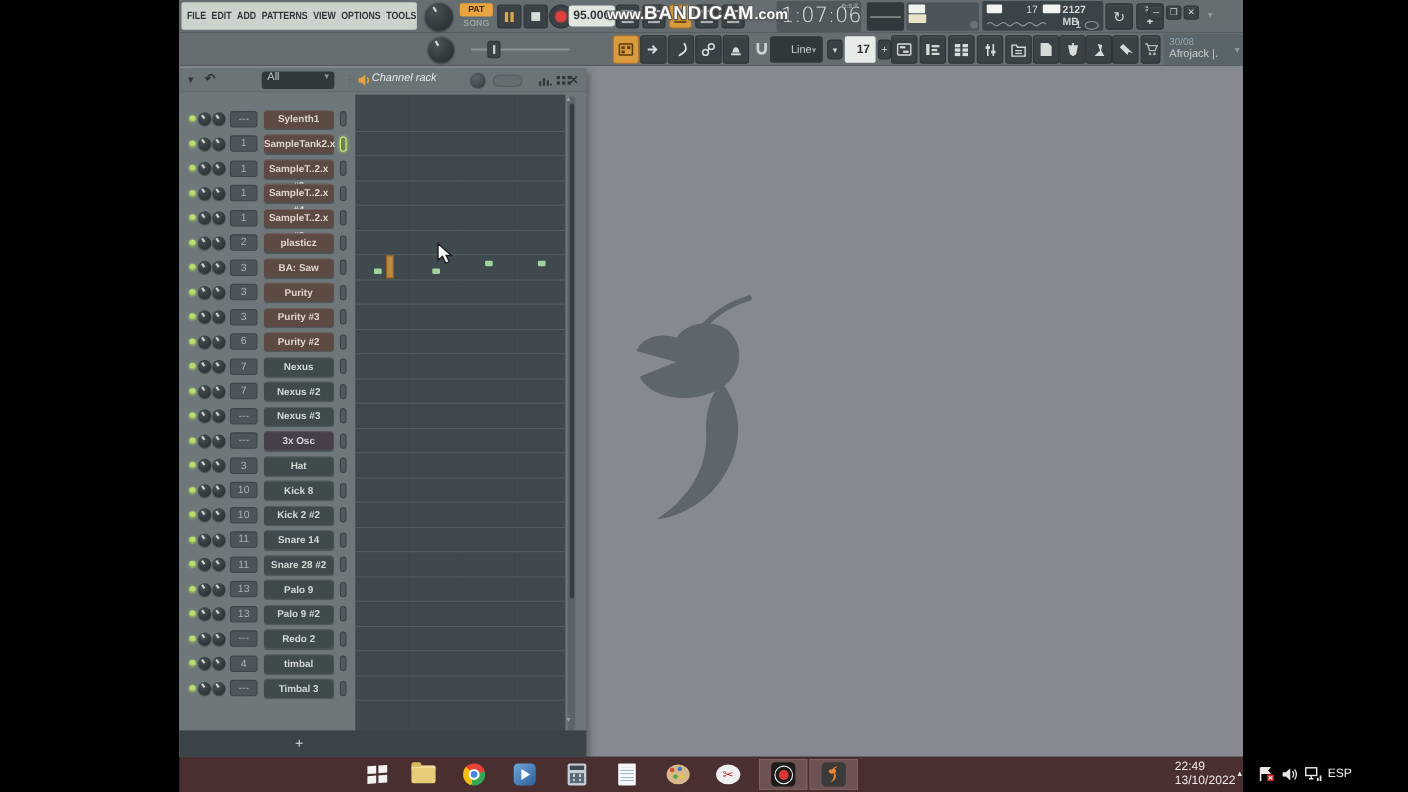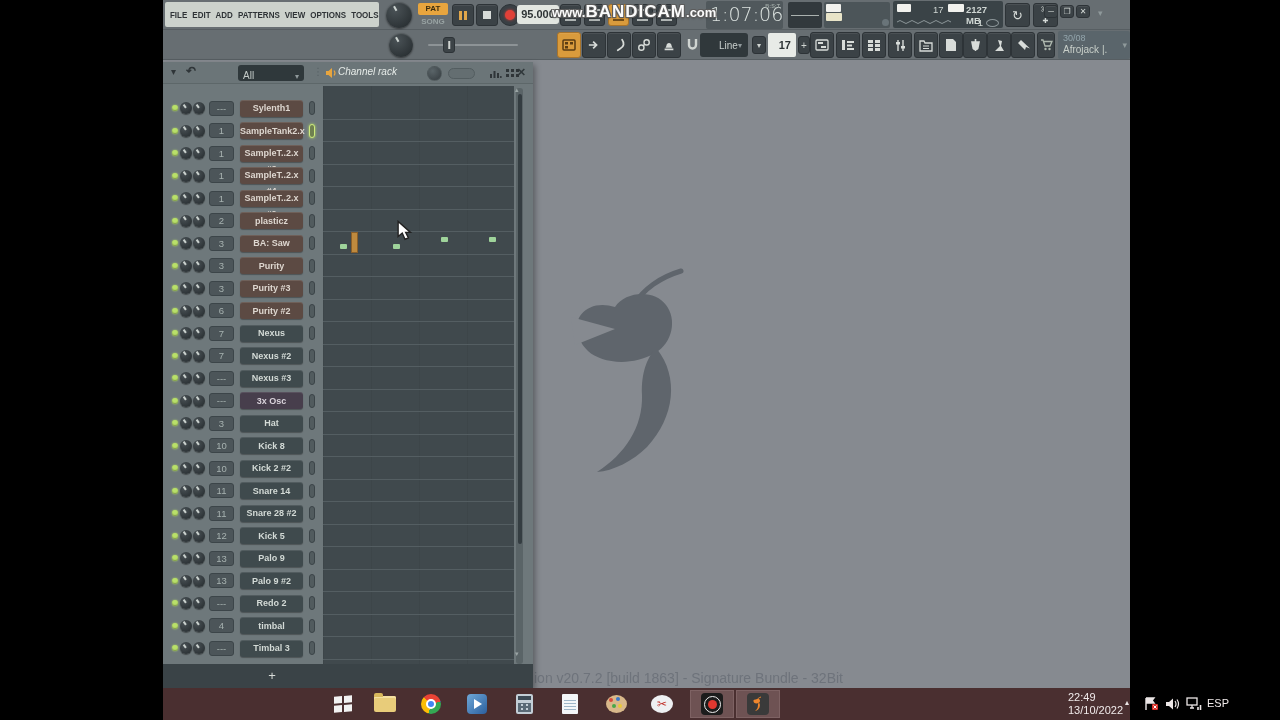--- a/index.html
+++ b/index.html
@@ -90,21 +90,21 @@
   .hint-bottom{position:absolute;left:5px;top:13px;font-size:10px;color:#c8cfc9;}
   .hint-caret{position:absolute;right:3px;top:9px;color:#8f999b;font-size:9px;}
 
   
   .rack{left:163px;top:62px;width:370px;height:626px;background:#6e787b;box-shadow:2px 3px 6px rgba(0,0,0,.35);}
   .rack-header{position:absolute;left:0;top:0;width:370px;height:22px;background:#6b7578;border-bottom:1px solid #5d6769;
                box-sizing:border-box;color:#2f3538;}
   .rh-caret{position:absolute;left:8px;top:4px;font-size:10px;}
   .rh-back{position:absolute;left:23px;top:2px;font-size:12px;font-weight:bold;}
   .rh-filter{position:absolute;left:75px;top:3px;width:66px;height:16px;background:#2f383b;border-radius:3px;color:#c4cbc8;
-             font-size:10px;display:flex;align-items:flex-end;justify-content:space-between;padding:0 5px;box-sizing:border-box;}
+             font-size:10px;display:flex;align-items:flex-start;justify-content:space-between;padding:0 5px;box-sizing:border-box;}
   .rh-dots{position:absolute;left:150px;top:4px;font-size:10px;color:#576165;letter-spacing:1px;}
   .rh-title{position:absolute;left:175px;top:4px;font-size:10px;color:#e6ebe8;font-style:italic;}
   .rh-round{position:absolute;left:264px;top:4px;width:15px;height:15px;border-radius:50%;
             background:radial-gradient(circle at 35% 30%,#5a6468,#343b3f);border:1px solid #59636680;box-sizing:border-box;}
   .rh-oval{position:absolute;left:285px;top:6px;width:27px;height:11px;border-radius:6px;background:#646e71;border:1px solid #535d60;box-sizing:border-box;}
   .rh-x{position:absolute;right:7px;top:4px;font-size:11px;color:#30383b;font-weight:bold;}
 
   .rack-body-strip{position:absolute;left:0;top:22px;width:370px;height:580px;background:#6e787b;}
   .lane-col{position:absolute;left:160px;top:24px;width:191px;height:580px;background:#40494d;
             background-image:repeating-linear-gradient(90deg,rgba(0,0,0,.05) 0 1px,transparent 1px 48px);}
@@ -192,21 +192,20 @@
 
   <div class="abs fl-desktop"></div>
 
   <svg class="abs" style="left:563px;top:255px;width:160px;height:230px" viewBox="0 0 160 230">
     <path d="M118 16 C98 22, 80 34, 71 50" stroke="#5f656c" stroke-width="5" fill="none" stroke-linecap="round"></path>
     <path d="M16 80 C8 60, 28 44, 52 52 C62 36, 92 34, 103 50 C114 64, 110 88, 92 98 C68 112, 38 108, 25 96 C19 90, 17 86, 16 80 Z" fill="#5f656c"></path>
     <path d="M8 62 L52 74 L12 90 Z" fill="#868a90"></path>
     <path d="M94 94 C116 122, 112 162, 84 192 C70 206, 50 216, 34 217 C62 199, 80 172, 79 140 C78 116, 85 104, 90 96 Z" fill="#5f656c"></path>
   </svg>
 
-  <div class="abs version-text">ion v20.7.2 [build 1863] - Signature Bundle - 32Bit</div>
 
   <div class="abs toolbar-row row1"></div>
 
   <div class="abs menu-bar">
     <div class="menu-bar-inner">
       <span class="menu-item">FILE</span>
       <span class="menu-item">EDIT</span>
       <span class="menu-item">ADD</span>
       <span class="menu-item">PATTERNS</span>
       <span class="menu-item">VIEW</span>
@@ -634,29 +633,20 @@
     <span class="knob vol"></span>
     <span class="numbox">11</span>
     <button class="chan-name c-dark">Snare 28 #2</button>
     <span class="selector"></span>
     <span class="lane"></span>
   </div>
         <div class="chan-row">
     <span class="led"></span>
     <span class="knob pan"></span>
     <span class="knob vol"></span>
-    <span class="numbox">12</span>
-    <button class="chan-name c-dark">Kick 5</button>
-    <span class="selector"></span>
-    <span class="lane"></span>
-  </div>
-        <div class="chan-row">
-    <span class="led"></span>
-    <span class="knob pan"></span>
-    <span class="knob vol"></span>
     <span class="numbox">13</span>
     <button class="chan-name c-dark">Palo 9</button>
     <span class="selector"></span>
     <span class="lane"></span>
   </div>
         <div class="chan-row">
     <span class="led"></span>
     <span class="knob pan"></span>
     <span class="knob vol"></span>
     <span class="numbox">13</span>

